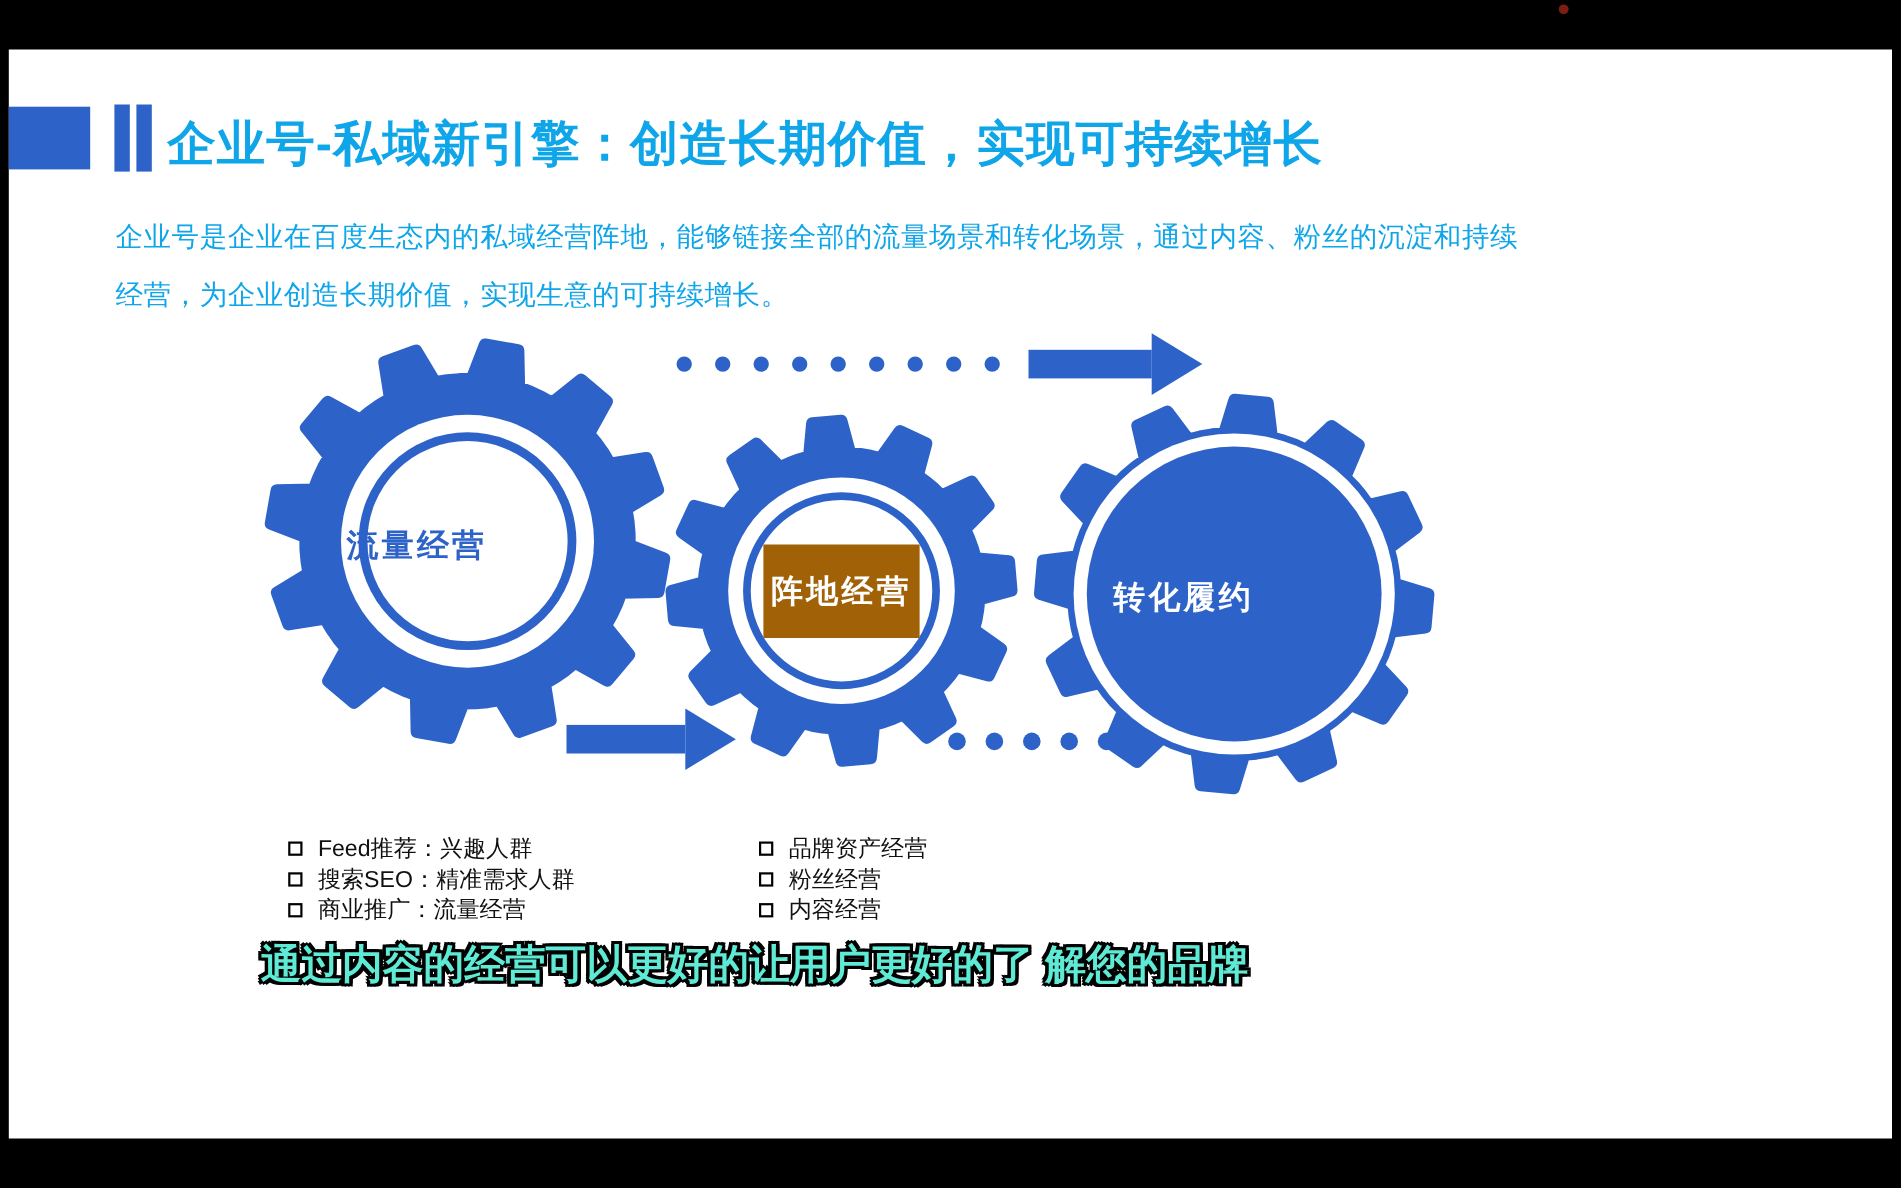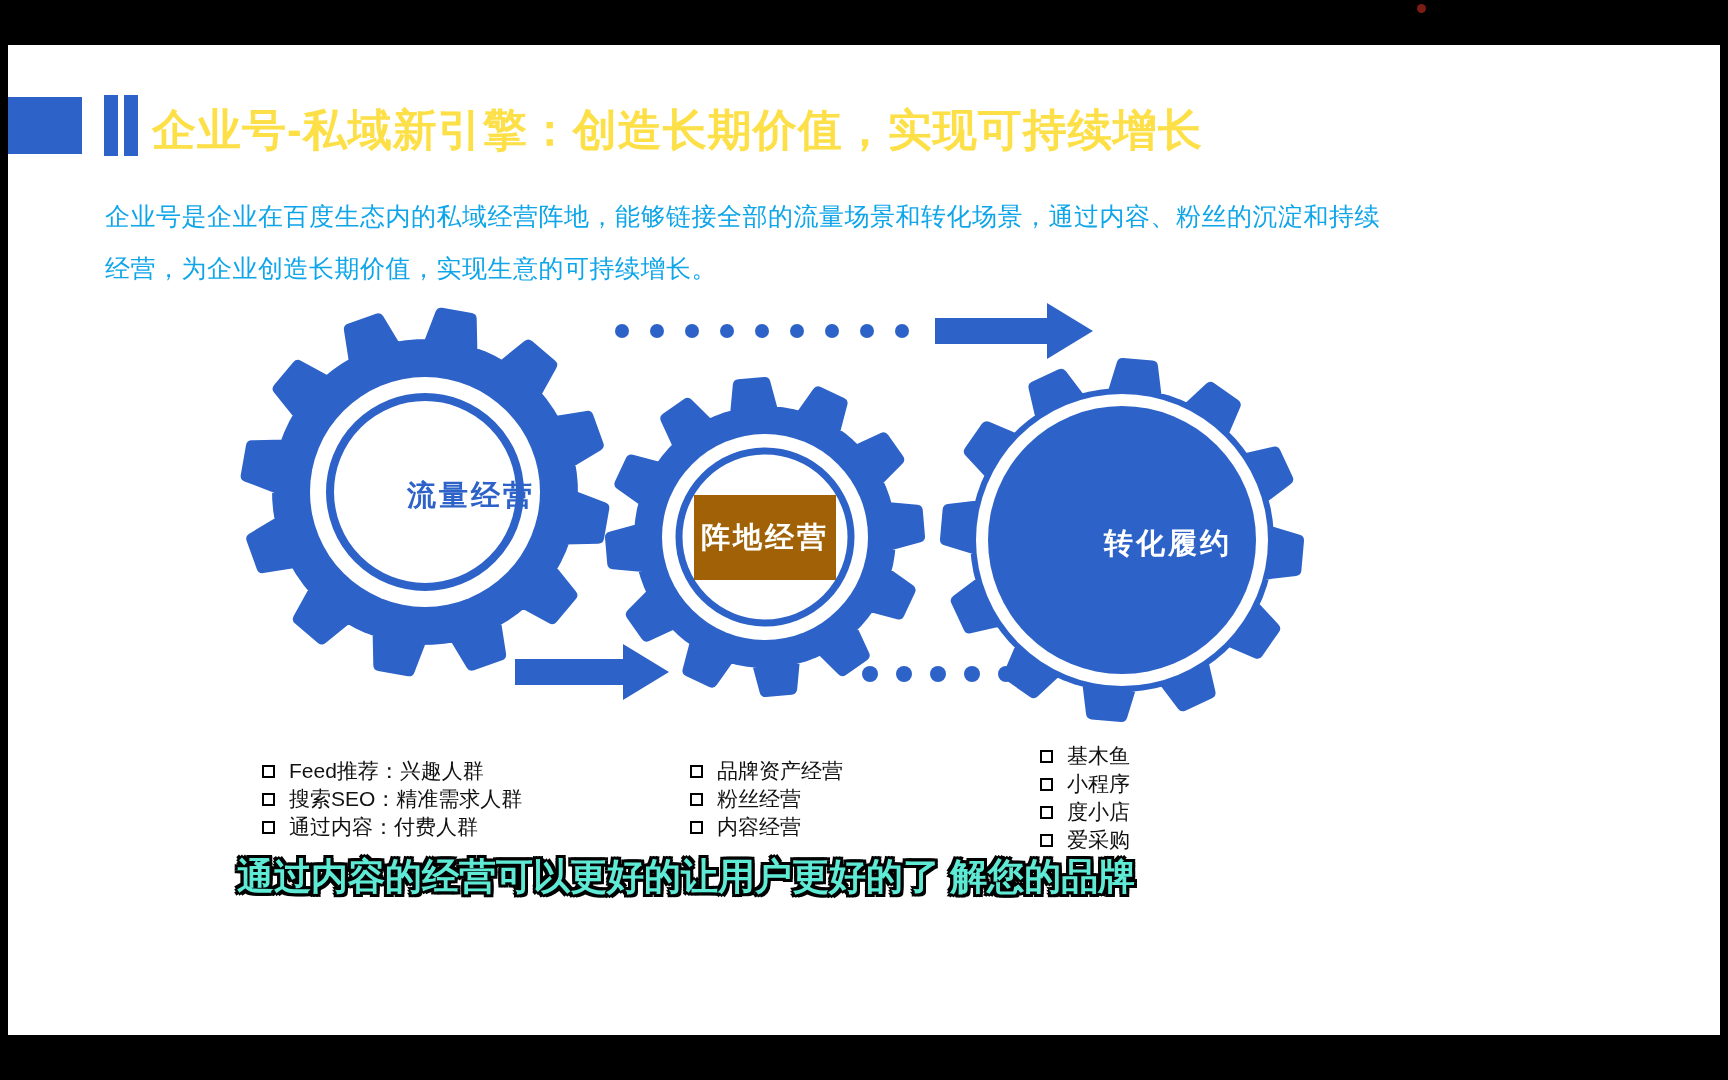--- a/index.html
+++ b/index.html
@@ -31,39 +31,39 @@
   }
   .title-bar {
     position: absolute; top: 95px;
     width: 14px; height: 61px; background: #2d63c8;
   }
   .title-bar.b1 { left: 104px; }
   .title-bar.b2 { left: 124px; }
   .page-title {
     position: absolute; left: 152px; top: 101px;
     font-size: 44px; font-weight: bold;
-    color: #fde047; letter-spacing: 1px;
+    color: #0ea5e9; letter-spacing: 1px;
     white-space: nowrap;
   }
   
   .intro {
     position: absolute; left: 105px; top: 190px;
     width: 1360px;
     font-size: 25px; color: #0ea5e9;
     line-height: 52px; letter-spacing: 0.5px;
   }
   
   .gear-svg { position: absolute; }
   .gear-body { fill: #2d63c8; stroke: #2d63c8; stroke-linejoin: round; }
   .gc-white { fill: #ffffff; }
   .gc-ring  { fill: #ffffff; stroke: #2d63c8; }
   .gc-disc  { fill: #2d63c8; }
   .gear-label {
     position: absolute; width: 220px;
-    text-align: right;
+    text-align: left;
     font-size: 29px; font-weight: bold;
     letter-spacing: 3px; white-space: nowrap;
   }
   .gear-label.blue  { color: #2d63c8; }
   .gear-label.white { color: #ffffff; }
   .gear2-box {
     position: absolute; left: 694px; top: 495px;
     width: 142px; height: 85px;
     background: #a16207;
     display: flex; align-items: center; justify-content: center;
@@ -184,53 +184,35 @@
     <div class="li">
       <span class="checkbox"></span>
       <span>Feed推荐：兴趣人群</span>
     </div>
     <div class="li">
       <span class="checkbox"></span>
       <span>搜索SEO：精准需求人群</span>
     </div>
     <div class="li">
       <span class="checkbox"></span>
-      <span>通过内容：付费人群</span>
+      <span>商业推广：流量经营</span>
     </div>
   </div>
 
   <div class="item-list list-2">
     <div class="li">
       <span class="checkbox"></span>
       <span>品牌资产经营</span>
     </div>
     <div class="li">
       <span class="checkbox"></span>
       <span>粉丝经营</span>
     </div>
     <div class="li">
       <span class="checkbox"></span>
       <span>内容经营</span>
     </div>
   </div>
 
-  <div class="item-list list-3">
-    <div class="li">
-      <span class="checkbox"></span>
-      <span>基木鱼</span>
-    </div>
-    <div class="li">
-      <span class="checkbox"></span>
-      <span>小程序</span>
-    </div>
-    <div class="li">
-      <span class="checkbox"></span>
-      <span>度小店</span>
-    </div>
-    <div class="li">
-      <span class="checkbox"></span>
-      <span>爱采购</span>
-    </div>
-  </div>
 
   <div class="subtitle">通过内容的经营可以更好的让用户更好的了 解您的品牌</div>
 
 </div>
 
 </body></html>

